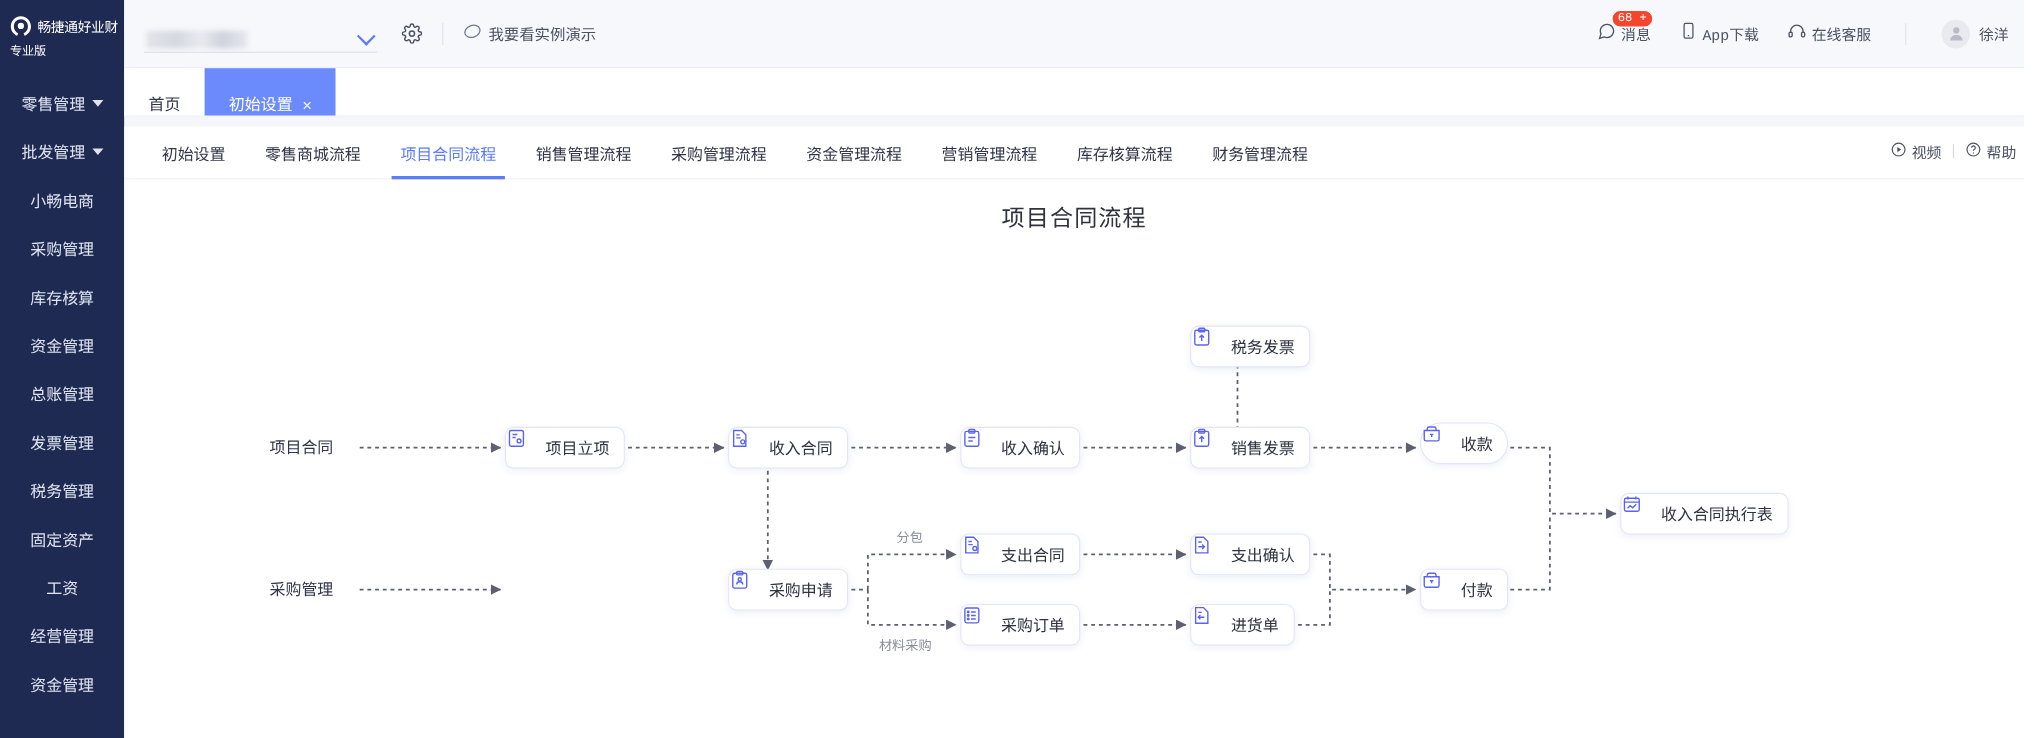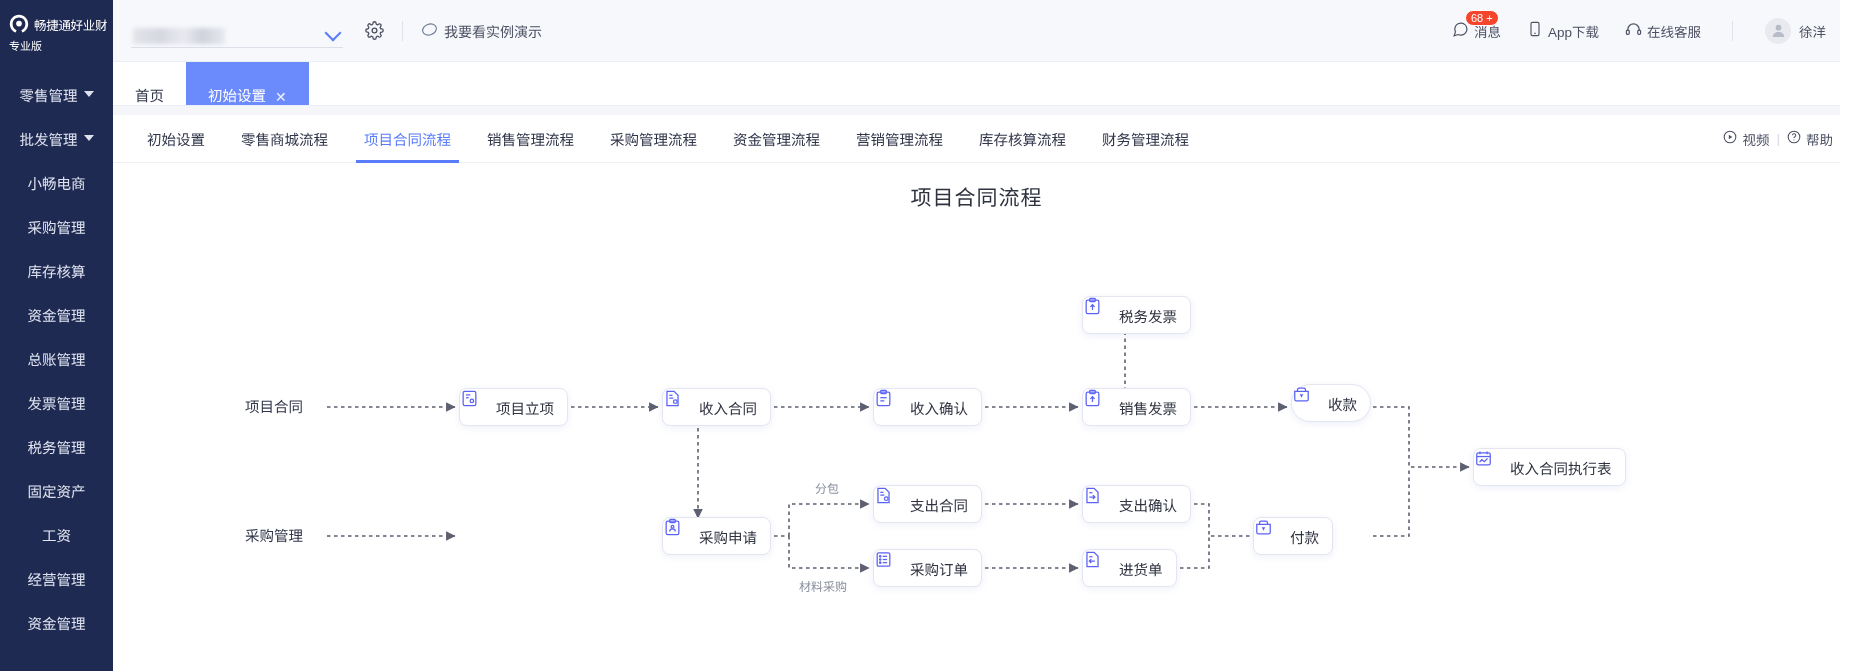--- a/index.html
+++ b/index.html
@@ -2,21 +2,21 @@
 <html lang="zh-CN"><head>
 <meta charset="utf-8">
 <style>
   * { box-sizing: border-box; margin: 0; padding: 0; }
   html, body {
     width: 1856px; height: 671px;
     font-family: "Liberation Sans", "DejaVu Sans", sans-serif;
     background: #ffffff;
     overflow: hidden;
   }
-  .app { position: relative; width: 1840px; height: 671px; display: flex; background:#fdba74; }
+  .app { position: relative; width: 1840px; height: 671px; display: flex; background:#fdba74;font-family:Liberation Mono, monospace; }
 
   
   .sidebar {
     width: 113px; flex: 0 0 113px;
     background: #1f2a52;
     display: flex; flex-direction: column;
     padding-top: 0;
   }
   .logo-block {
     height: 62px; padding: 8px 6px 4px 8px;
@@ -522,21 +522,21 @@
             <span class="nicon">
               <svg width="19" height="19" viewBox="0 0 24 24" fill="none" stroke="#5b63f5" stroke-width="1.6">
                 <path d="M5 3h9l5 5v13H5z"></path>
                   <line x1="8" y1="8.5" x2="12" y2="8.5"></line>
                 <path d="M15 14H8M10.5 11.5L8 14l2.5 2.5"></path>
               </svg>
             </span>
             <span>进货单</span>
           </div>
 
-          <div class="node" style="left:1140px; top:354px;">
+          <div class="node" style="left:1178px; top:354px;">
             <span class="nicon">
               <svg width="19" height="19" viewBox="0 0 24 24" fill="none" stroke="#5b63f5" stroke-width="1.6">
                 <path d="M3.5 8h17v10a2 2 0 0 1-2 2H5.5a2 2 0 0 1-2-2z"></path>
                   <path d="M7 8V6a2 2 0 0 1 2-2h6a2 2 0 0 1 2 2v2"></path>
                 <path d="M10 12.5h4M12 12.5v3"></path>
               </svg>
             </span>
             <span>付款</span>
           </div>
 

